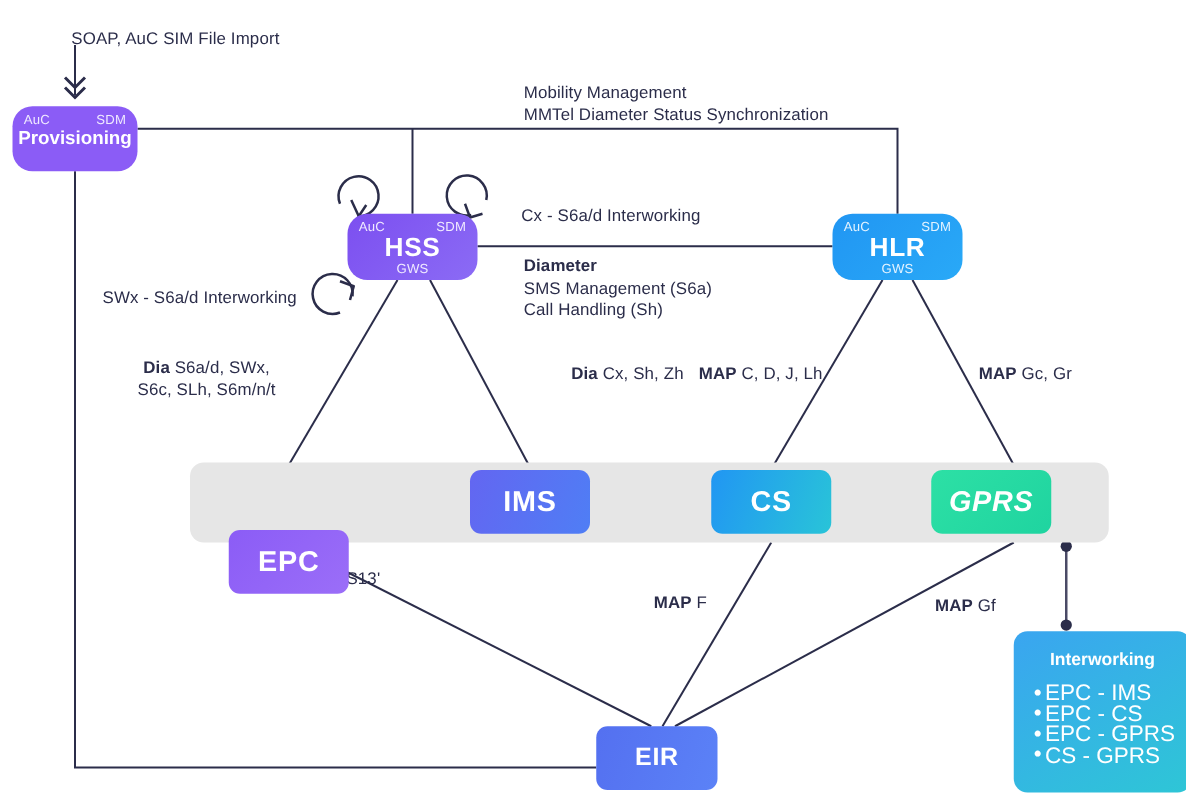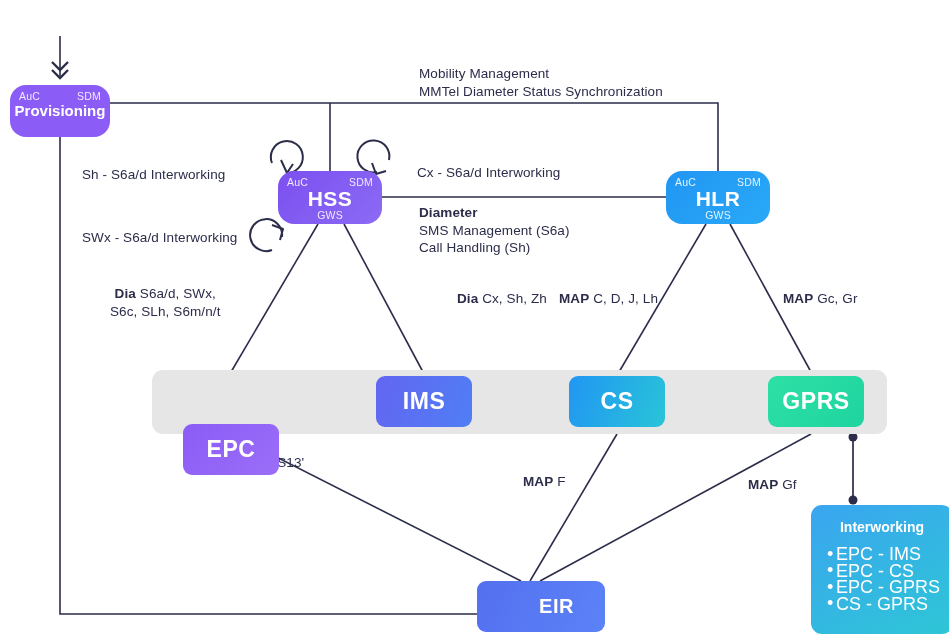--- a/index.html
+++ b/index.html
@@ -94,31 +94,30 @@
     font-weight: bold;
     font-size: 23px;
     letter-spacing: .6px;
     display: flex;
     align-items: center;
     justify-content: center;
   }
   #node-epc  { left: 183px; background: linear-gradient(135deg,#8b5cf6 0%, #9b6ef8 100%); margin-top: 48px; }
   #node-ims  { left: 376px; background: linear-gradient(110deg,#6366f1 0%, #4f7ef5 100%); }
   #node-cs   { left: 569px; background: linear-gradient(110deg,#2196f3 0%, #29c4d8 100%); }
-  #node-gprs { left: 768px; background: linear-gradient(135deg,#2de0a5 0%, #1fd4a0 100%); }
+  #node-gprs { left: 745px; background: linear-gradient(135deg,#2de0a5 0%, #1fd4a0 100%); font-style: italic; }
 
   #node-eir {
     position: absolute;
     left: 477px; top: 581px; width: 97px; height: 51px;
     border-radius: 9px;
     background: linear-gradient(110deg,#5470f0 0%, #5b82f7 100%);
     color: #fff; font-weight: bold; font-size: 20px;
     display: flex; align-items: center; justify-content: center;
     letter-spacing: .5px;
-    padding-left: 31px;
   }
 
   #node-interworking {
     position: absolute;
     left: 811px; top: 505px; width: 142px; height: 129px;
     border-radius: 11px;
     background: linear-gradient(150deg,#3aa5f0 0%, #2ec6d6 100%);
     color: #fff;
   }
   #node-interworking .iw-title {
@@ -203,24 +202,24 @@
       <line x1="665" y1="401" x2="764" y2="401"></line>
     </g>
 
     <g stroke="#4a4a66" stroke-width="2" fill="#2b2d4a">
       <line x1="853" y1="437" x2="853" y2="500"></line>
       <circle cx="853" cy="437" r="4.5" stroke="none"></circle>
       <circle cx="853" cy="500" r="4.5" stroke="none"></circle>
     </g>
   </svg>
 
+  <div class="lbl" id="lbl-soap">SOAP, AuC SIM File Import</div>
 
   <div class="lbl" id="lbl-mobility"><span>Mobility Management</span><br><span>MMTel Diameter Status Synchronization</span></div>
 
-  <div class="lbl" id="lbl-sh">Sh - S6a/d Interworking</div>
 
   <div class="lbl" id="lbl-swx">SWx - S6a/d Interworking</div>
 
   <div class="lbl" id="lbl-dia-left"><b>Dia</b><span> S6a/d, SWx,</span><br><span>S6c, SLh, S6m/n/t</span></div>
 
   <div class="lbl" id="lbl-cx">Cx - S6a/d Interworking</div>
 
   <div class="lbl" id="lbl-diameter"><b>Diameter</b><br><span>SMS Management (S6a)</span><br><span>Call Handling (Sh)</span></div>
 
   <div class="lbl" id="lbl-dia-cx"><b>Dia</b><span> Cx, Sh, Zh</span></div>

